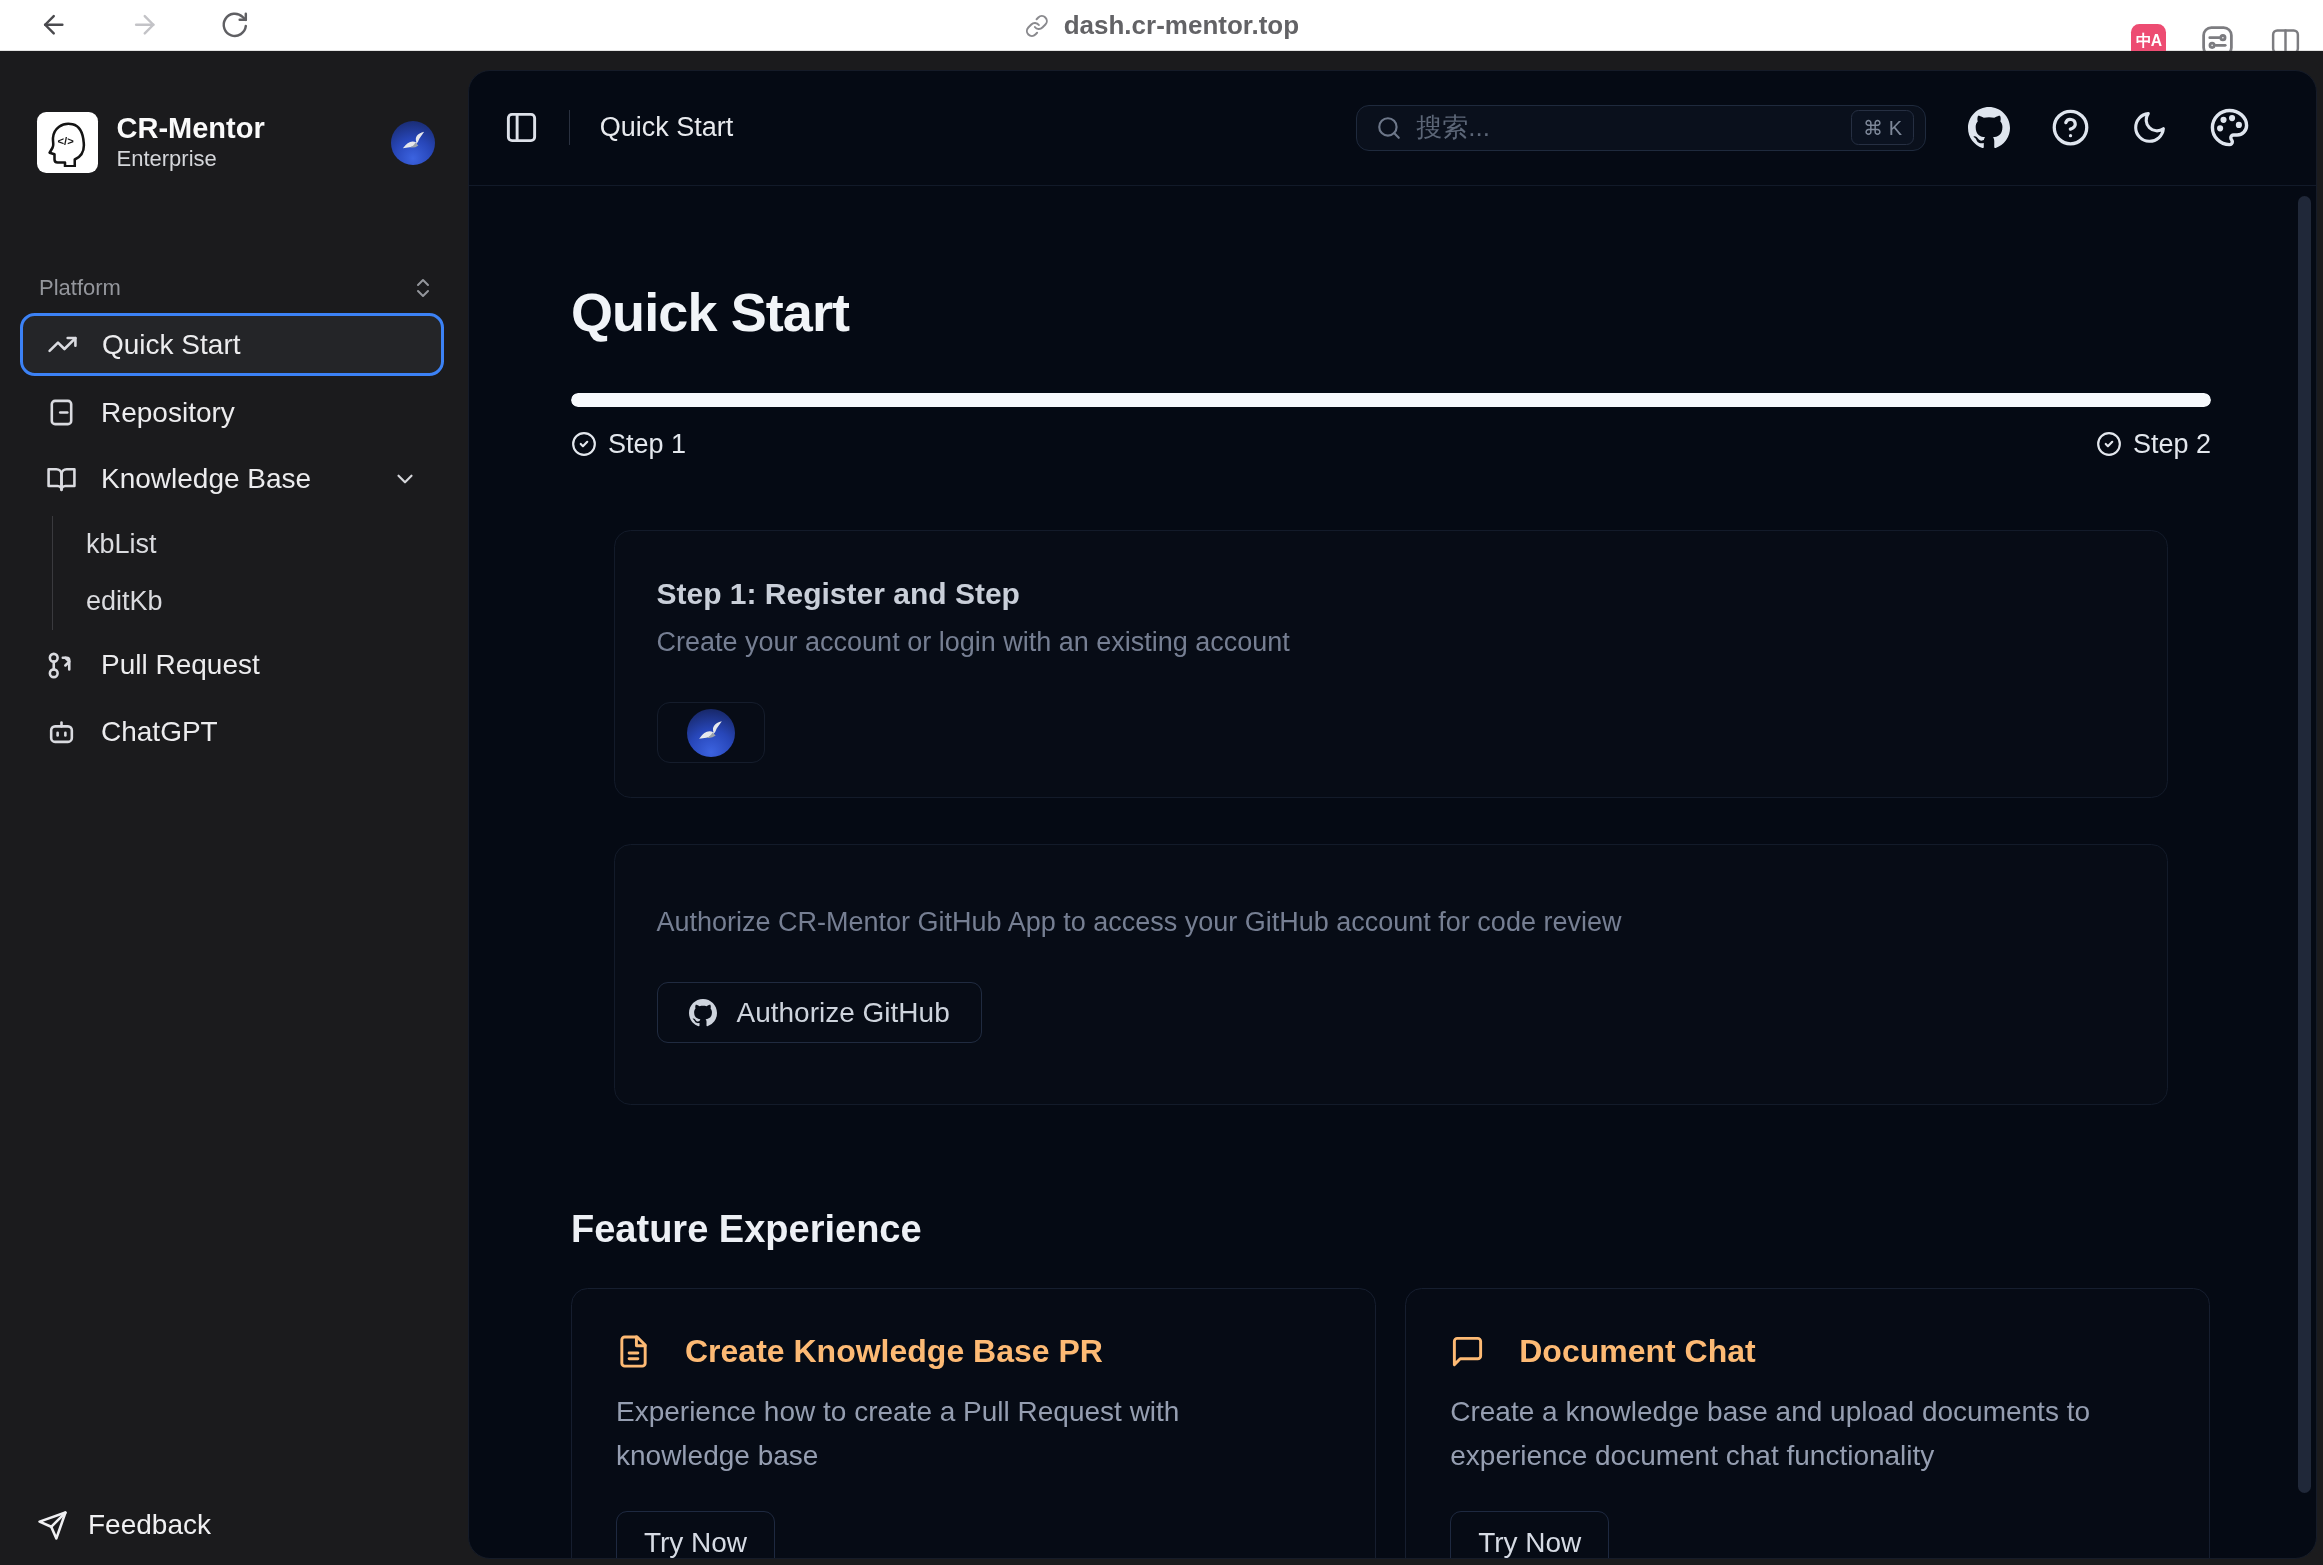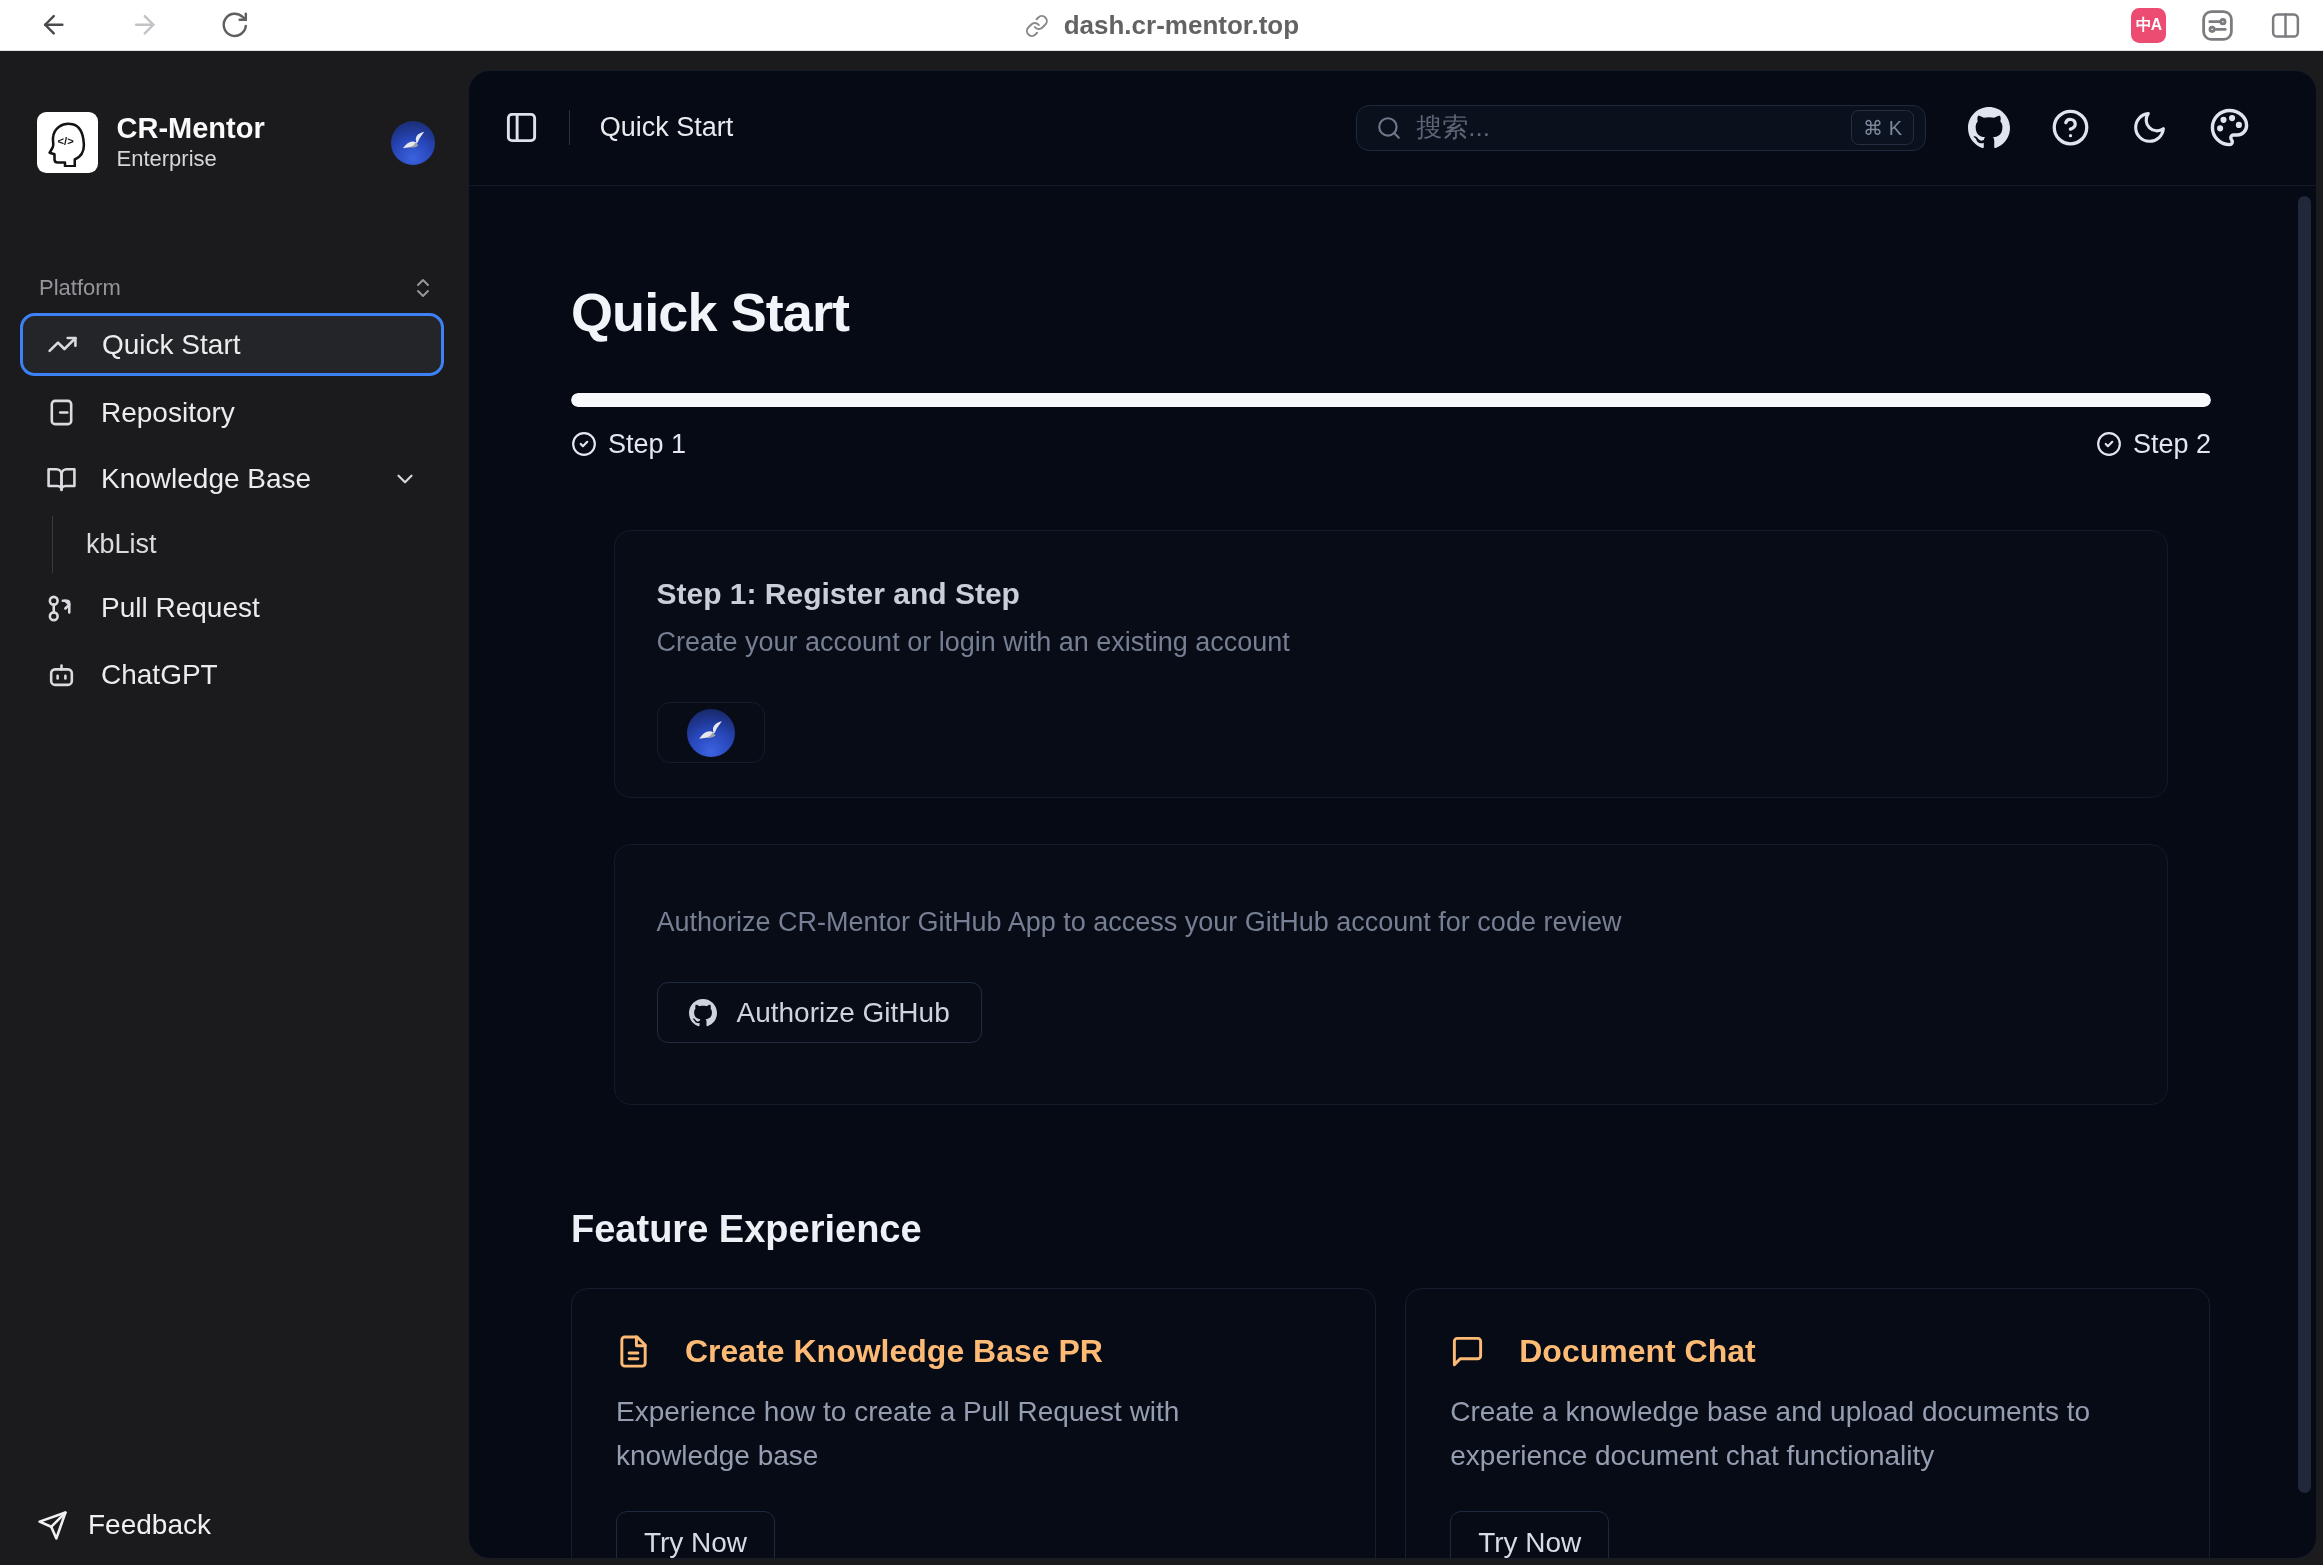--- a/index.html
+++ b/index.html
@@ -15,21 +15,21 @@
     background:#ffffff; border-bottom:0.9px solid #e2e2e2;
     display:flex; align-items:center;
   }
   .chrome .nav-group { display:flex; align-items:center; gap:61px; margin-left:39px; }
   .chrome svg { display:block; }
   .url-group {
     position:absolute; left:50%; top:0; height:51px; transform:translateX(-50%);
     display:flex; align-items:center; gap:14.8px; color:#6d6d72;font-weight:bold;
   }
   .url-text { font-size:26px; color:#636366; }
-  .chrome-right { position:absolute; right:22px; top:0; height:51px; display:flex; align-items:center; gap:33px; }
+  .chrome-right { position:absolute; right:22px; top:16px; height:51px; display:flex; align-items:center; gap:33px; }
   .translate-badge {
     width:35px; height:35px; border-radius:8.3px; background:#ed4c72;
     color:#fff; font-size:15.7px; font-weight:bold; display:flex; align-items:center; justify-content:center;
     letter-spacing:-0.9px;
   }
   
   .app { position:absolute; top:51px; left:0; right:0; bottom:0; background:#1b1b1d; }
   
   .sidebar { position:absolute; top:0; left:0; width:468px; bottom:0; color:#e9e9eb; }
   .side-header { position:absolute; top:59px; left:37px; right:33px; height:65px; display:flex; align-items:center; }
@@ -248,20 +248,23 @@
           <span>Knowledge Base</span>
           <span class="chev-end">
             <svg width="26" height="26" viewBox="0 0 24 24" fill="none" stroke="currentColor" stroke-width="2" stroke-linecap="round" stroke-linejoin="round">
                 <path d="m6 9 6 6 6-6"></path>
               </svg>
           </span>
         </div>
         <div class="sub-wrap">
           <div class="sub-item">
             <span>kbList</span>
+          </div>
+          <div class="sub-item">
+            <span>editKb</span>
           </div>
         </div>
         <div class="nav-item">
           <span class="nav-icon">
             <svg width="31" height="31" viewBox="0 0 24 24" fill="none" stroke="currentColor" stroke-width="2" stroke-linecap="round" stroke-linejoin="round">
                 <circle cx="6" cy="6" r="3"></circle>
                 <circle cx="6" cy="18" r="3"></circle>
                 <path d="M6 9v6"></path>
                 <path d="M13 6h3a2 2 0 0 1 2 2v7"></path>
                 <path d="m15 9 3-3-3-3" transform="translate(0,3)"></path>

